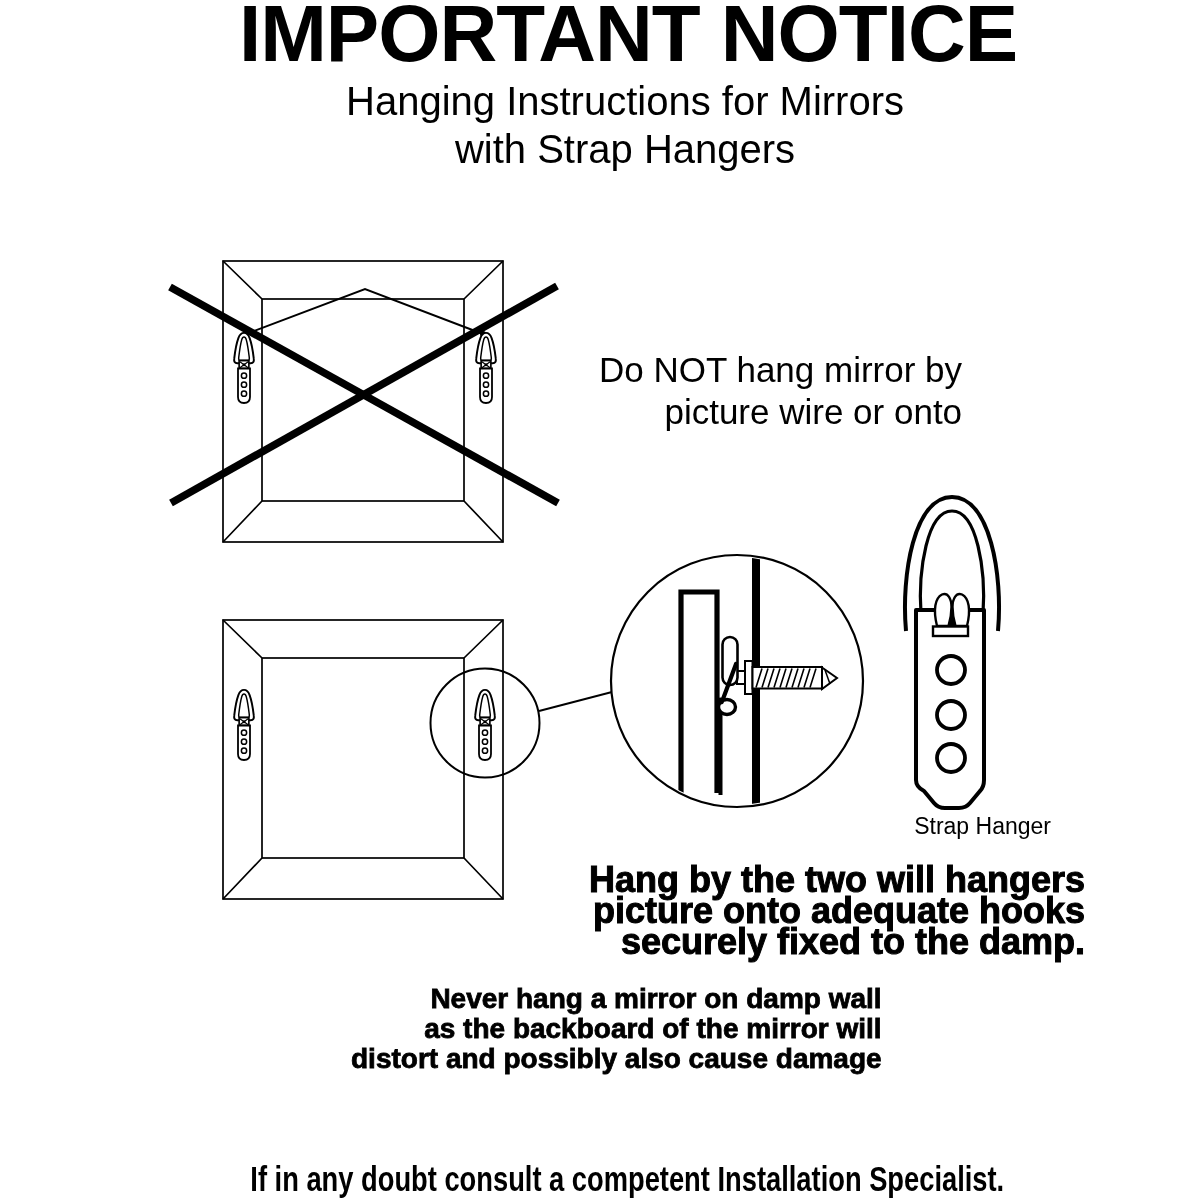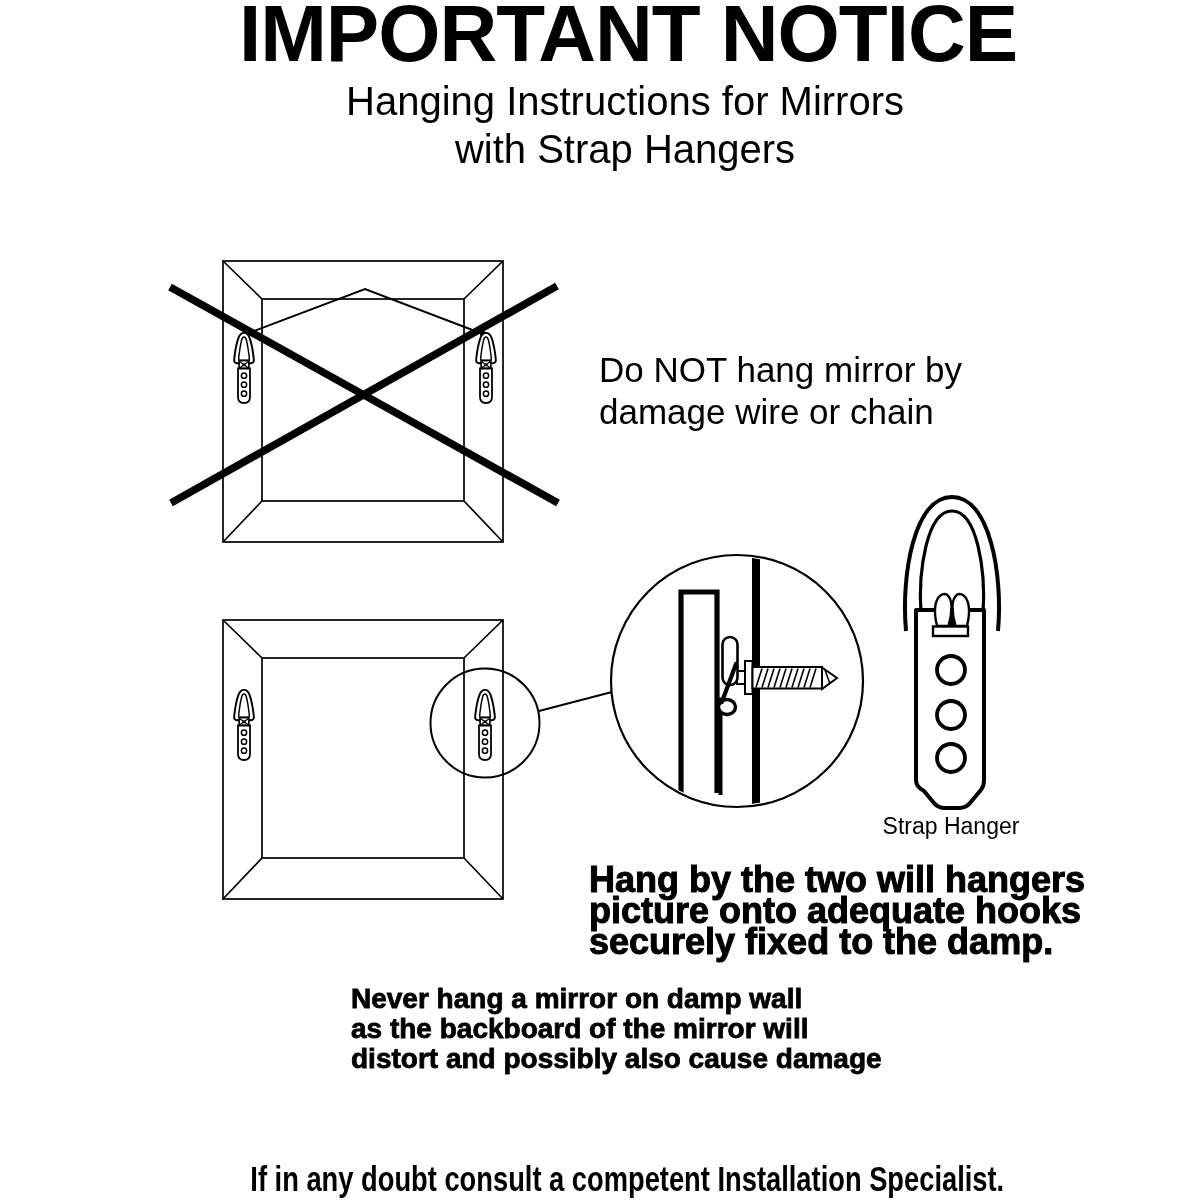--- a/index.html
+++ b/index.html
@@ -1,21 +1,21 @@
 <!DOCTYPE html>
 <html><head>
 <meta charset="utf-8">
 <style>
   html,body{margin:0;padding:0;background:#ffffff;}
   .page{
     position:relative;width:1200px;height:1200px;background:#ffffff;
     font-family:"Liberation Sans", sans-serif;color:#000000;overflow:hidden;
   }
   .art{position:absolute;left:0;top:0;width:1200px;height:1200px;}
-  .txt{position:absolute;white-space:nowrap;}
+  .txt{position:absolute;white-space:nowrap;text-align:right;}
   .title{
     left:28px;top:-6px;width:1200px;text-align:center;
     font-size:80px;line-height:80px;font-weight:700;letter-spacing:-1px;
   }
   .subtitle{
     left:25px;top:77px;width:1200px;text-align:center;
     font-size:40px;line-height:48px;font-weight:400;
   }
   .wire-note{
     left:599px;top:349px;
@@ -25,21 +25,21 @@
     left:589px;top:864px;
     font-size:36px;line-height:31px;font-weight:700;
     -webkit-text-stroke:1px #000000;
   }
   .damp-note{
     left:351px;top:984px;
     font-size:28px;line-height:30px;font-weight:700;
     -webkit-text-stroke:0.8px #000000;
   }
   .strap-label{
-    left:851px;top:812px;width:200px;text-align:center;
+    left:851px;top:812px;width:200px;
     font-size:23px;line-height:28px;font-weight:400;
   }
   .footer{
     left:27px;top:1159px;width:1200px;text-align:center;
     font-size:35px;line-height:40px;font-weight:700;
   }
   .footer .squeeze{display:inline-block;transform:scaleX(0.78);transform-origin:50% 50%;}
 </style>
 </head>
 <body>
@@ -134,21 +134,21 @@
 
   <div class="txt title">IMPORTANT NOTICE</div>
 
   <div class="txt subtitle">
     <div>Hanging Instructions for Mirrors</div>
     <div>with Strap Hangers</div>
   </div>
 
   <div class="txt wire-note">
     <div>Do NOT hang mirror by</div>
-    <div>damage wire or chain</div>
+    <div>picture wire or onto</div>
   </div>
 
   <div class="txt hang-note">
     <div>Hang by the two will hangers</div>
     <div>picture onto adequate hooks</div>
     <div>securely fixed to the damp.</div>
   </div>
 
   <div class="txt damp-note">
     <div>Never hang a mirror on damp wall</div>

